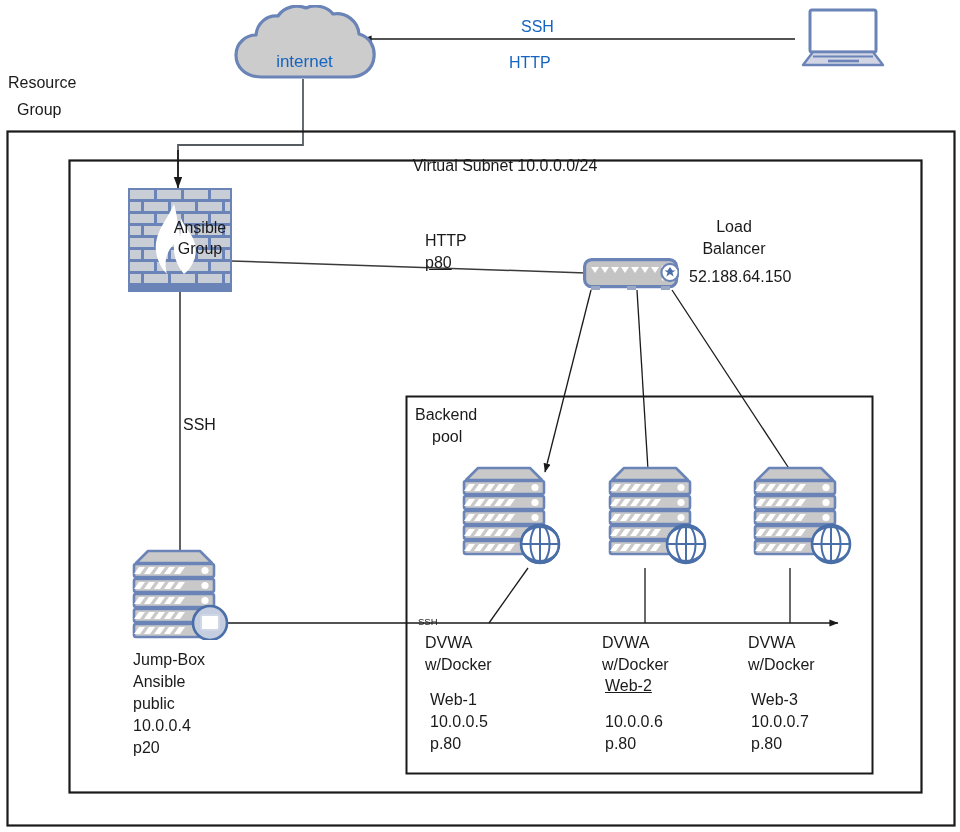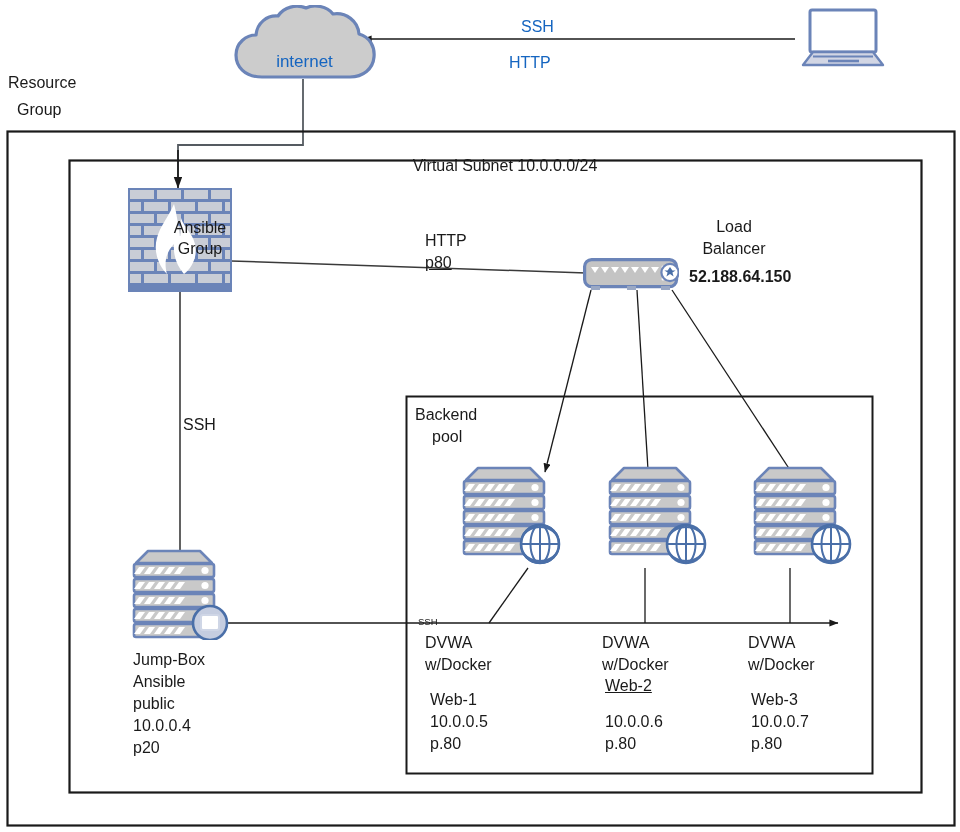--- a/index.html
+++ b/index.html
@@ -158,21 +158,21 @@
       <circle cx="87" cy="14.5" r="8.6" fill="#ffffff" stroke="#6b84b8" stroke-width="2.2"></circle>
       <path d="M87,9 l2.4,3.4 l3.2,0 l-3.2,2.2 l1.2,3.8 l-3.6,-2.4 l-3.6,2.4
                l1.2,-3.8 l-3.2,-2.2 l3.2,0 z" fill="#4a6fa8"></path>
       <rect x="8" y="28" width="9" height="4" fill="#9aa8c4"></rect>
       <rect x="44" y="28" width="9" height="4" fill="#9aa8c4"></rect>
       <rect x="78" y="28" width="9" height="4" fill="#9aa8c4"></rect>
     </svg>
   </div>
   <div class="lbl t16 ctr" style="left:675px;top:217px;width:118px;">Load</div>
   <div class="lbl t16 ctr" style="left:675px;top:239px;width:118px;">Balancer</div>
-  <div class="lbl t16" style="left:689px;top:267px;font-weight:bold;">52.188.64.150</div>
+  <div class="lbl t16" style="left:689px;top:267px;">52.188.64.150</div>
 
   <div class="lbl t16" style="left:415px;top:405px;">Backend</div>
   <div class="lbl t16" style="left:432px;top:427px;">pool</div>
 
   <div class="icn" style="left:124px;top:548px;width:112px;height:92px;">
     <svg width="112" height="92" viewBox="0 0 112 92">
       <g stroke="#6b84b8" stroke-width="2.6" stroke-linejoin="round">
         <path d="M12,15 L24,3 L76,3 L88,15 Z" fill="#c9c9c9"></path>
         <rect x="10" y="16" width="80" height="13" rx="2" fill="#c9c9c9"></rect>
         <rect x="10" y="31" width="80" height="13" rx="2" fill="#c9c9c9"></rect>

